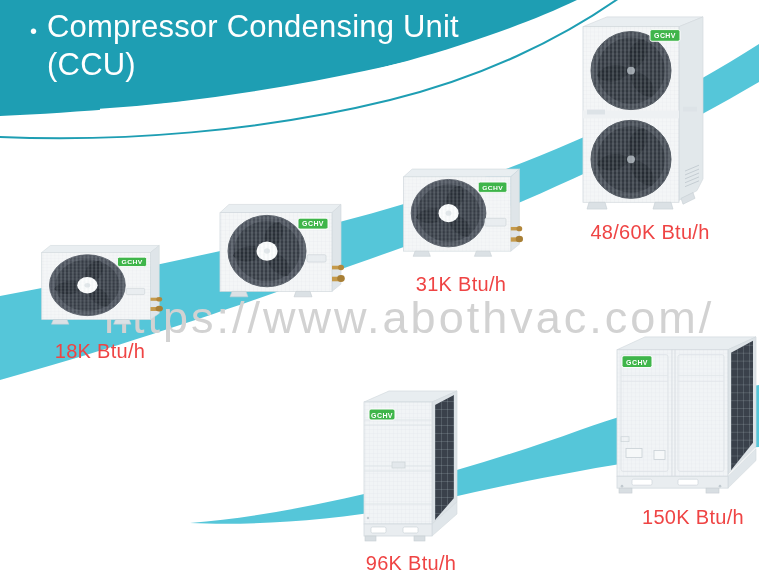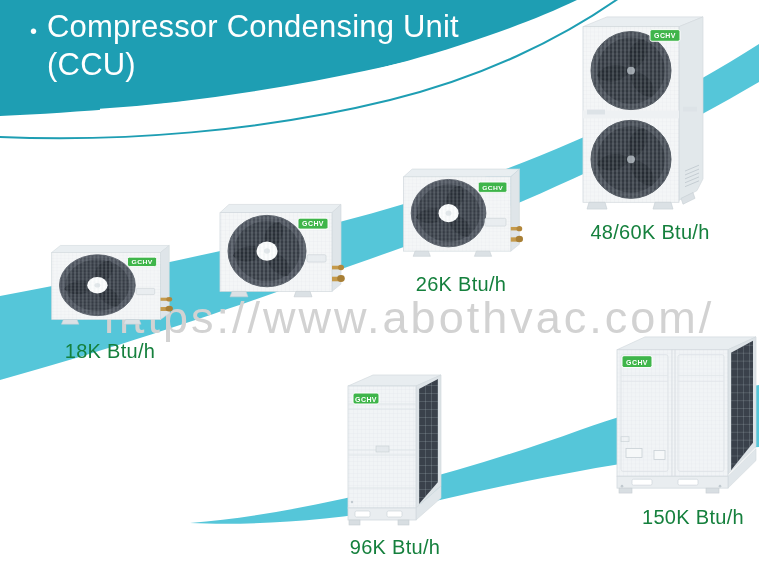--- a/index.html
+++ b/index.html
@@ -20,24 +20,24 @@
     letter-spacing:0.2px;
   }
   .watermark{
     position:absolute;left:104px;top:292px;z-index:3;
     font-size:45px;font-weight:400;color:#d2d2d2;letter-spacing:3px;
     white-space:nowrap;pointer-events:none;
   }
   .unit{position:absolute;z-index:4;display:flex;flex-direction:column;align-items:center;}
   .unit svg{display:block;}
   .unit-label{
-    margin-top:8px;font-size:20px;color:#15803d;font-weight:400;
+    margin-top:8px;font-size:20px;color:#ef4444;font-weight:400;
     text-align:center;white-space:nowrap;letter-spacing:0.3px;
   }
-  .u18k{left:42px;top:240px;}
+  .u18k{left:32px;top:240px;}
   .u24k{left:210px;top:198px;}
   .u36k{left:394px;top:163px;}
   .u48k{left:575px;top:13px;}
   .u96k{left:342px;top:370px;}
   .u150k{left:612px;top:330px;}
   .badge-text{font:bold 7px "Liberation Sans",sans-serif;fill:#ffffff;letter-spacing:0.4px;}
 </style>
 </head>
 <body>
 
@@ -161,21 +161,21 @@
         <text class="badge-text" x="103" y="31" text-anchor="middle">GCHV</text>
       </g>
       <rect x="95" y="64" width="22" height="9" rx="1.5" fill="#e9edf0" stroke="#ccd3d8" stroke-width="0.7"></rect>
       <rect x="122" y="74" width="8" height="4" fill="#c59a4b"></rect>
         <circle cx="131" cy="76" r="3" fill="#b3873a"></circle>
       <rect x="122" y="86" width="8" height="5" fill="#c59a4b"></rect>
         <circle cx="131" cy="88" r="3.8" fill="#a87f35"></circle>
       <polygon points="22,102 36,102 38,108 20,108" fill="#dbe1e5" stroke="#c6cdd2" stroke-width="0.6"></polygon>
       <polygon points="86,102 100,102 102,108 84,108" fill="#dbe1e5" stroke="#c6cdd2" stroke-width="0.6"></polygon>
     </svg>
-    <figcaption class="unit-label">26K Btu/h</figcaption>
+    <figcaption class="unit-label">31K Btu/h</figcaption>
   </figure>
 
   <figure class="unit u48k" style="margin:0">
     <svg width="150" height="200" viewBox="0 0 150 205" preserveAspectRatio="none">
       <polygon points="8,14 104,14 128,4 32,4" fill="#e9eef1" stroke="#d3dade" stroke-width="0.7"></polygon>
       <polygon points="104,14 128,4 128,170 122,182 104,192" fill="#e2e8eb" stroke="#d3dade" stroke-width="0.7"></polygon>
       <rect x="8" y="14" width="96" height="180" fill="#f4f6f7" stroke="#d3dade" stroke-width="0.8"></rect>
       <rect x="8" y="14" width="96" height="180" fill="url(#mesh)"></rect>
       <rect x="8" y="100" width="96" height="8" fill="#eef1f3"></rect>
       <rect x="12" y="99" width="18" height="5" fill="#dde3e7"></rect>
@@ -209,21 +209,21 @@
       <g stroke="#c4ccd2" stroke-width="1">
         <path d="M110,162 L124,156 M110,166 L124,160 M110,170 L124,164 M110,174 L124,168 M110,178 L124,172"></path>
       </g>
       <polygon points="14,194 30,194 32,201 12,201" fill="#dbe1e5" stroke="#c6cdd2" stroke-width="0.6"></polygon>
       <polygon points="80,194 96,194 98,201 78,201" fill="#dbe1e5" stroke="#c6cdd2" stroke-width="0.6"></polygon>
       <polygon points="106,190 118,184 120,190 108,196" fill="#dbe1e5" stroke="#c6cdd2" stroke-width="0.6"></polygon>
     </svg>
     <figcaption class="unit-label">48/60K Btu/h</figcaption>
   </figure>
 
-  <figure class="unit u96k" style="margin:0">
+  <figure class="unit u96k" style="margin:16px">
     <svg width="106" height="158" viewBox="0 0 106 158" preserveAspectRatio="none">
       <polygon points="6,16 74,16 99,5 31,5" fill="#e8edf0" stroke="#d3dade" stroke-width="0.7"></polygon>
       <polygon points="74,16 99,5 99,116 74,138" fill="#dde3e7" stroke="#d3dade" stroke-width="0.7"></polygon>
       <polygon points="77,19 96,9 96,112 77,134" fill="#3a414b"></polygon>
       <polygon points="77,19 96,9 96,112 77,134" fill="url(#sideGrid)"></polygon>
       <rect x="6" y="16" width="68" height="122" fill="#f1f4f6" stroke="#d3dade" stroke-width="0.8"></rect>
       <rect x="6" y="16" width="68" height="122" fill="url(#mesh)"></rect>
       <path d="M6,34 H74 M6,39 H74 M6,80 H74 M6,85 H74 M6,118 H74" stroke="#dce2e6" stroke-width="0.8" fill="none"></path>
       <rect x="34" y="76" width="13" height="6" fill="#e3e8ec" stroke="#ccd3d8" stroke-width="0.7"></rect>
       <g>

